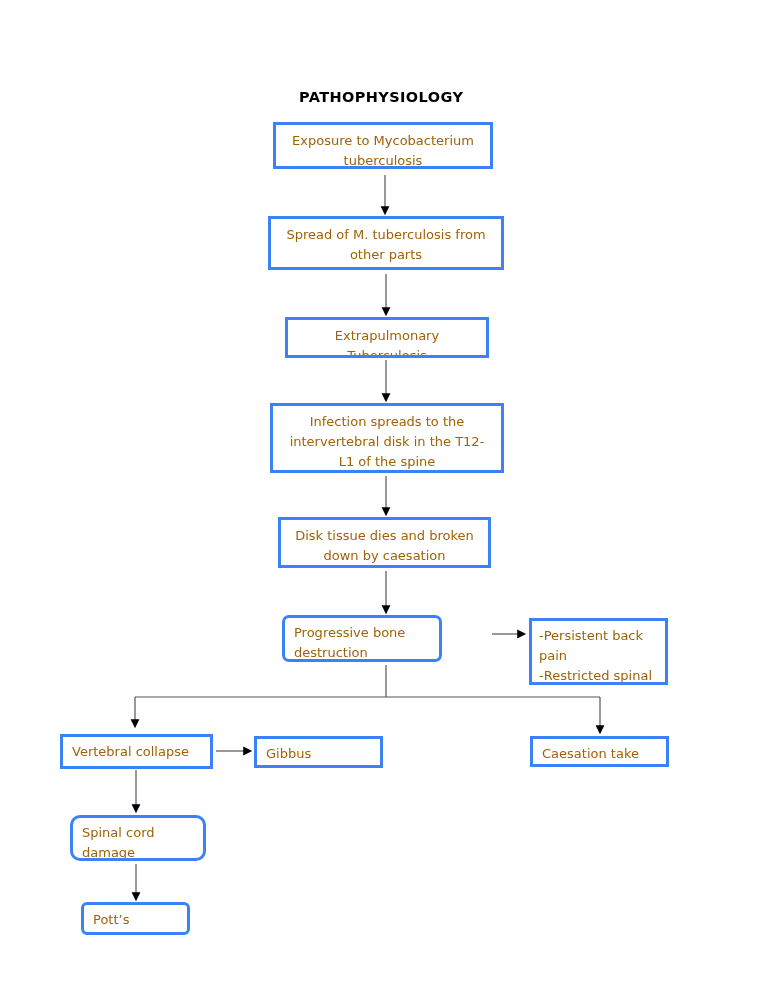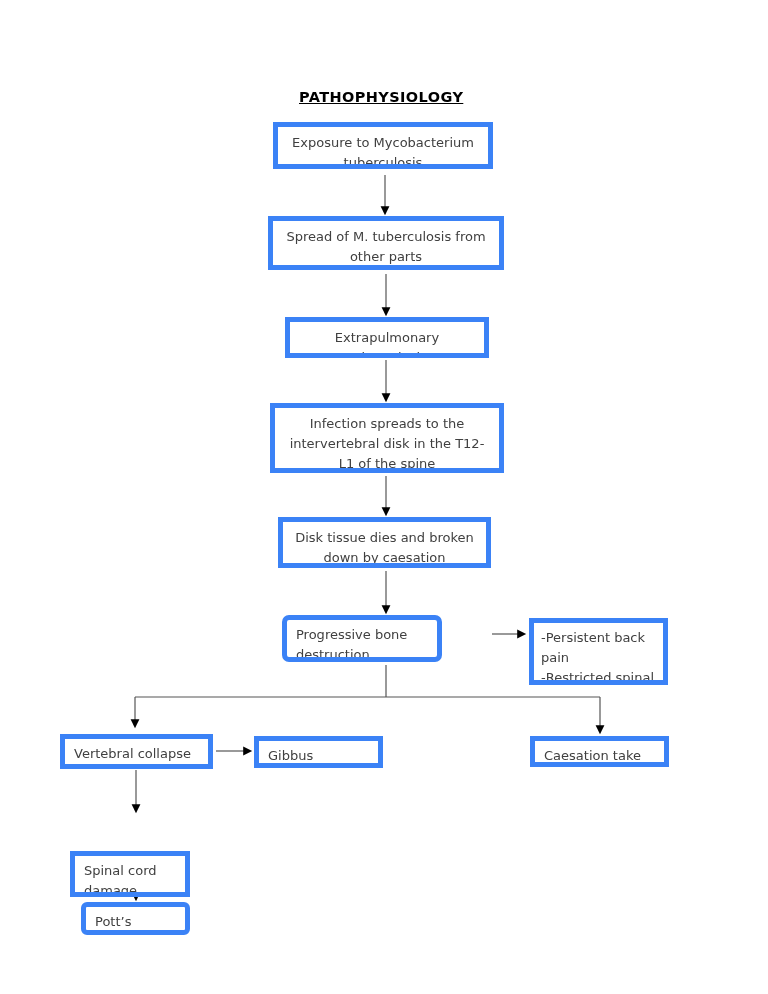--- a/index.html
+++ b/index.html
@@ -29,24 +29,24 @@
     position: absolute;
     font-size: 14.5px;
     font-weight: bold;
     color: #000000;
     letter-spacing: 0.4px;
     white-space: nowrap;
   }
   .node {
     position: absolute;
     box-sizing: border-box;
-    border: 5px solid #3b82f6;
+    border: 3px solid #3b82f6;
     background: #ffffff;
     overflow: hidden;
-    color: #404040;
+    color: #a16207;
     font-size: 13px;
     line-height: 20px;
   }
   .node .txt {
     display: block;
     white-space: pre-line;
   }
   .center .txt {
     text-align: center;
   }
@@ -81,21 +81,21 @@
       <path d="M386,665 L386,697"></path>
       <path d="M135,697 L600,697"></path>
       <path d="M135,697 L135,723" marker-end="url(#ah)"></path>
       <path d="M600,697 L600,729" marker-end="url(#ah)"></path>
       <path d="M216,751 L247,751" marker-end="url(#ah)"></path>
       <path d="M136,770 L136,808" marker-end="url(#ah)"></path>
       <path d="M136,864 L136,896" marker-end="url(#ah)"></path>
     </g>
   </svg>
 
-  <div class="title" style="left:299px; top:89px;text-decoration:underline;">PATHOPHYSIOLOGY</div>
+  <div class="title" style="left:299px; top:89px;">PATHOPHYSIOLOGY</div>
 
   <div class="node center" style="left:273px; top:122px; width:220px; height:47px;">
     <span class="txt pad-c">Exposure to Mycobacterium
 tuberculosis</span>
   </div>
 
   <div class="node center" style="left:268px; top:216px; width:236px; height:54px;">
     <span class="txt pad-c">Spread of M. tuberculosis from
 other parts</span>
   </div>
@@ -135,21 +135,21 @@
   <div class="node left" style="left:254px; top:736px; width:129px; height:32px;">
     <span class="txt pad-l">Gibbus
 collapse</span>
   </div>
 
   <div class="node left" style="left:530px; top:736px; width:139px; height:31px;">
     <span class="txt pad-l">Caesation take
 in</span>
   </div>
 
-  <div class="node left" style="left:70px; top:851px; width:120px; height:46px;">
+  <div class="node left" style="left:70px; top:815px; width:136px; height:46px;border-radius:10px;">
     <span class="txt pad-l">Spinal cord
 damage</span>
   </div>
 
   <div class="node left" style="left:81px; top:902px; width:109px; height:33px;border-radius:6px;">
     <span class="txt pad-l">Pott’s
 disease</span>
   </div>
 
 </div>

